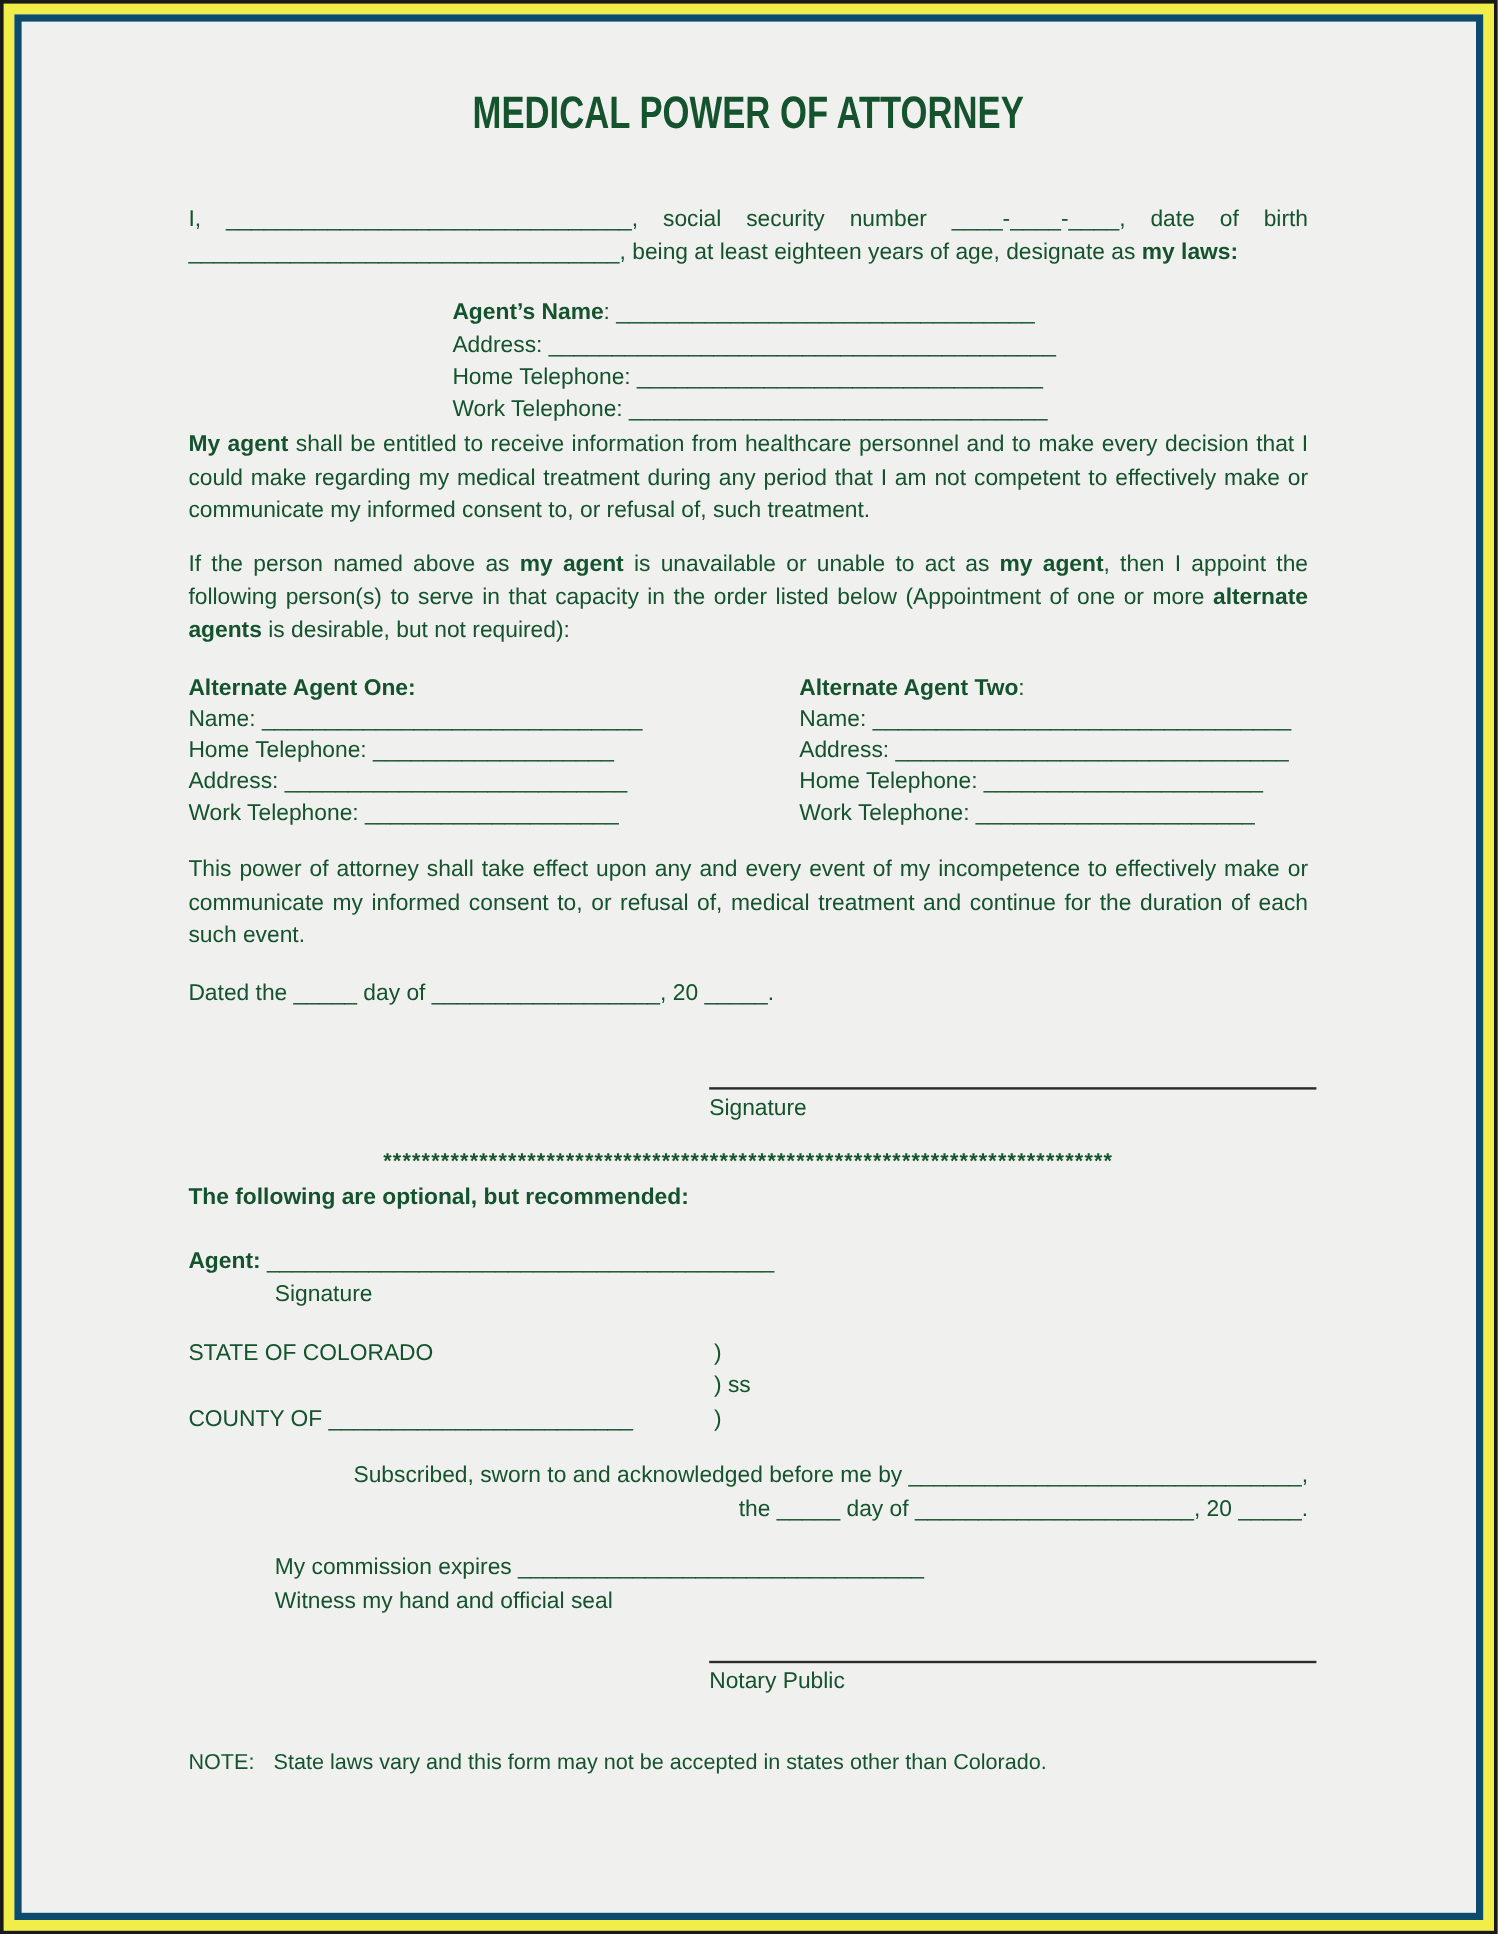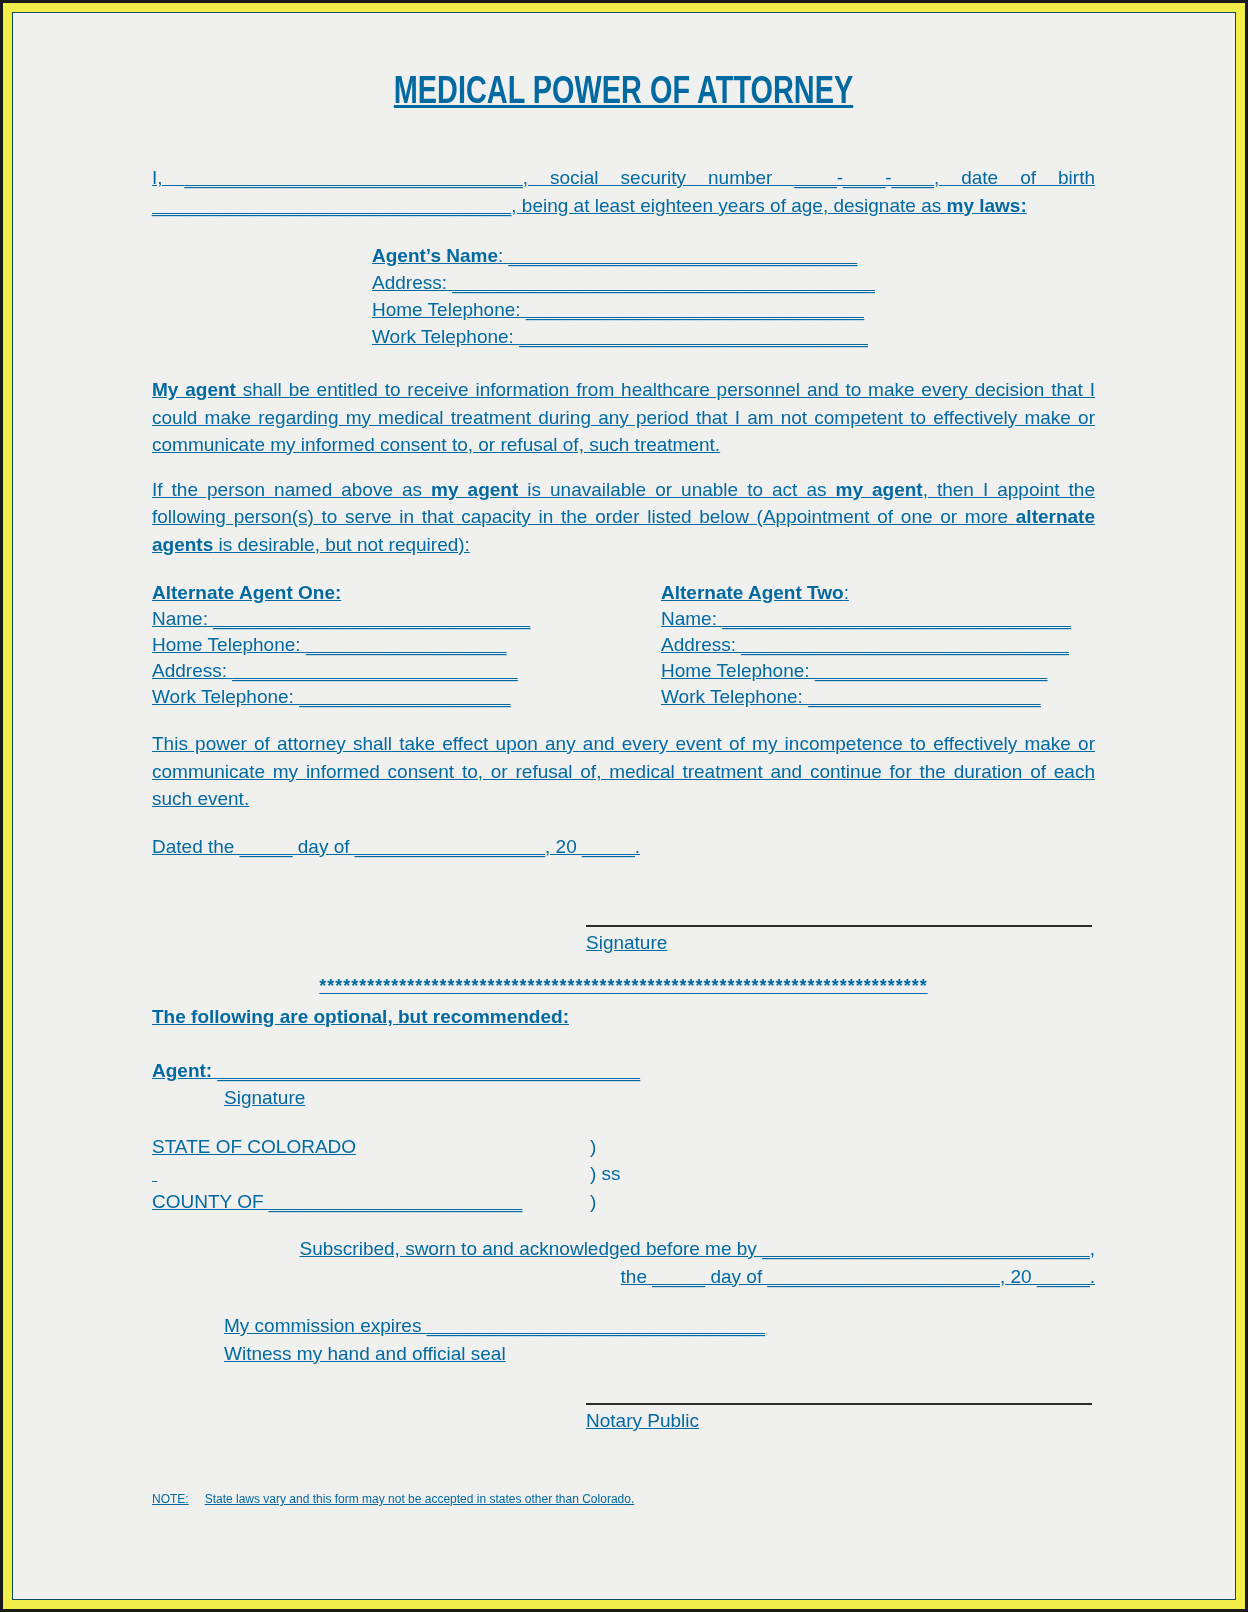--- a/index.html
+++ b/index.html
@@ -2,54 +2,54 @@
 <html><head>
 <meta charset="utf-8">
 <style>
   html,body{margin:0;padding:0;background:#161616;}
   .frame{
     width:1248px;height:1612px;box-sizing:border-box;
     background:#f2ee49;border:3px solid #1a1a1a;padding:9px;
   }
   .page{
     width:100%;height:100%;box-sizing:border-box;
-    background:#f0f0ee;border:1px solid #0c4a6e;
+    background:#f0f0ee;border:6px solid #0c4a6e;
     padding:55px 140px 0 139px;overflow:hidden;
     font-family:"Liberation Sans", sans-serif;
-    font-size:19px;line-height:27.5px;color:#0369a1;text-decoration:underline;
+    font-size:19px;line-height:27.5px;color:#14532d;
   }
   .title{
     margin:0;text-align:center;font-size:38px;line-height:44px;
     font-weight:bold;transform:scaleX(0.76);letter-spacing:0;
   }
   .para{margin:0;text-align:justify;}
   .b{font-weight:bold;}
   .intro{margin-top:52px;}
   .agent-block{margin:23px 0 0 220px;line-height:27px;}
-  .p-entitled{margin-top:26px;}
+  .p-entitled{margin-top:2px;}
   .p-alternate{margin-top:17px;}
   .alt-row{display:flex;margin-top:22px;line-height:26px;}
   .alt-col-left{width:509px;flex:none;}
   .alt-col-right{flex:1;}
   .p-effect{margin-top:20px;}
   .dated{margin-top:20px;}
   .sig-block{margin:65px 0 0 434px;width:506px;}
   .sig-line{border-top:2px solid #2b2b2b;height:0;}
   .sig-label{line-height:27px;padding-top:2px;}
   .asterisks{margin-top:18px;text-align:center;font-size:18px;line-height:25px;letter-spacing:1px;font-weight:bold;}
   .optional{margin-top:4px;font-weight:bold;}
   .agent-sig{margin-top:26px;}
   .indent72{margin-left:72px;}
   .venue{margin-top:21px;}
   .vline{position:relative;}
   .paren{position:absolute;left:438px;top:0;white-space:pre;}
   .subscribed{margin-top:20px;text-align:right;}
   .witness{margin-top:22px;}
   .notary-sig{margin:36px 0 0 434px;width:506px;}
-  .note{margin-top:52px;font-size:12px;}
+  .note{margin-top:40px;font-size:18px;}
   .note-text{margin-left:16px;}
   .line{white-space:normal;}
 </style>
 </head>
 <body>
 
 <div class="frame">
   <div class="page">
 
     <h1 class="title">MEDICAL POWER OF ATTORNEY</h1>

